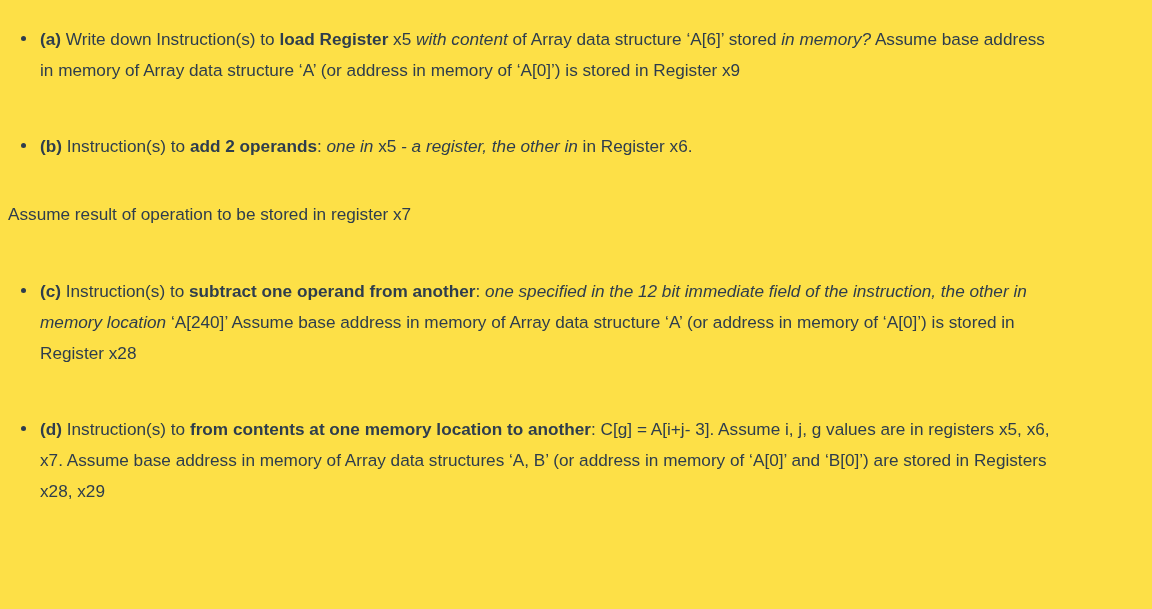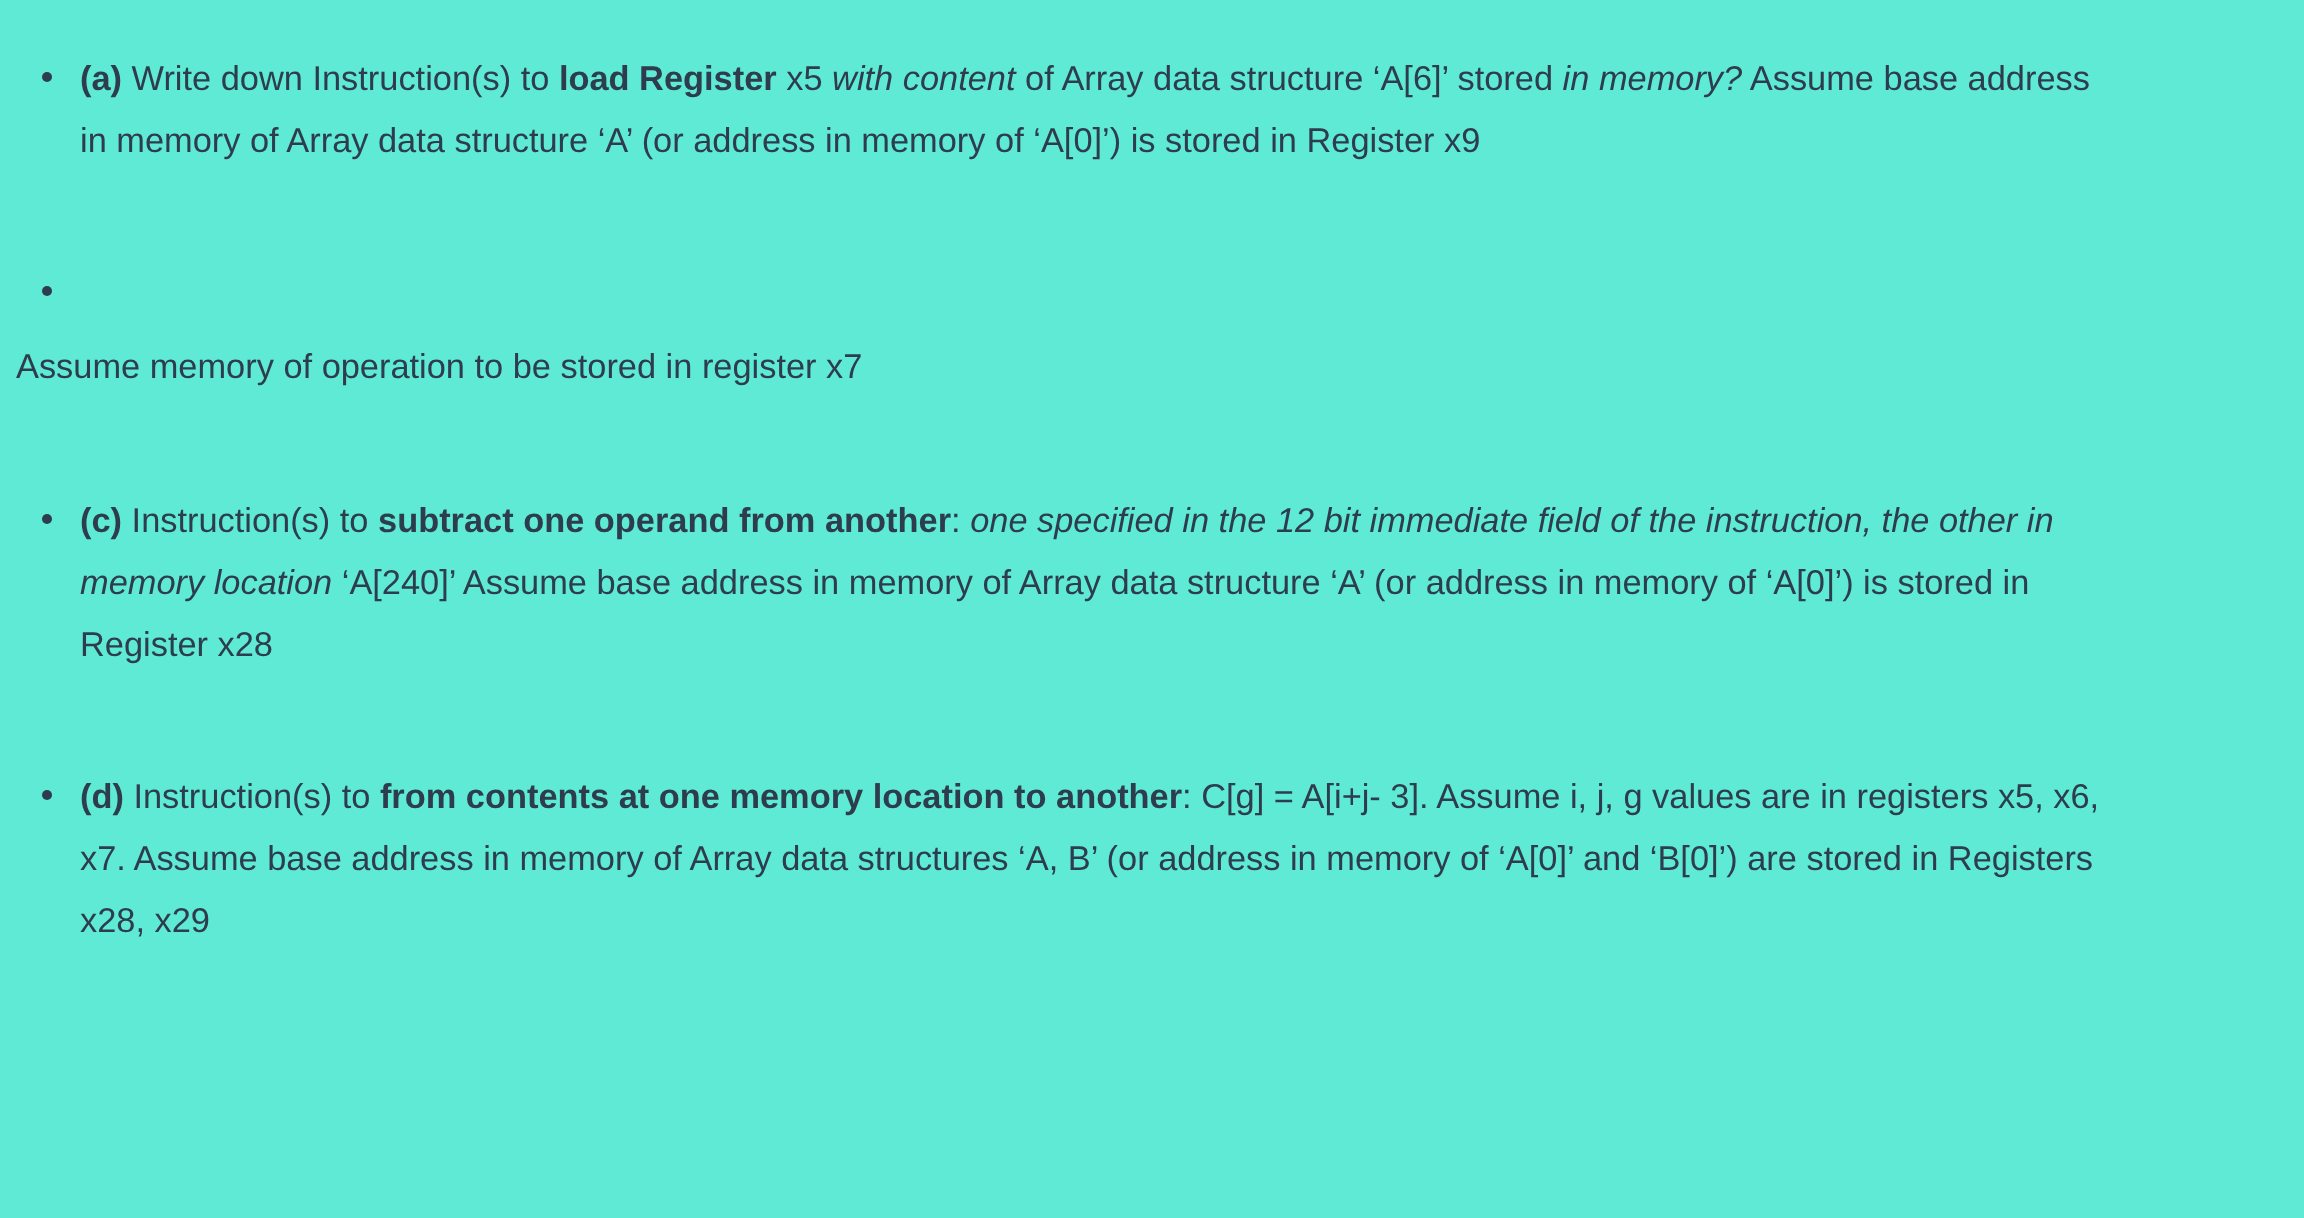--- a/index.html
+++ b/index.html
@@ -12,21 +12,21 @@
     height: 609px;
     font-family: "Liberation Sans", sans-serif;
     color: #2e3d4d;
     -webkit-font-smoothing: antialiased;
     overflow: hidden;
   }
   .page {
     position: relative;
     width: 1152px;
     height: 609px;
-    background: #5eead4;
+    background: #fde047;
     box-sizing: border-box;
     padding: 0;
   }
   .qlist {
     list-style: none;
     margin: 0;
     padding: 0;
   }
   .q-item {
     position: relative;
@@ -72,25 +72,26 @@
 
     <li class="q-item">
       <span class="bullet"></span>
       <span class="rich"><b class="seg">(a)</b><span class="seg"> Write down Instruction(s) to </span><b class="seg">load Register</b><span class="seg"> x5 </span><i class="seg">with content</i><span class="seg"> of Array data structure ‘A[6]’ stored </span><i class="seg">in memory?</i><span class="seg"> Assume base address in memory of Array data structure ‘A’ (or address in memory of ‘A[0]’) is stored in Register x9</span></span>
     </li>
 
     <div class="spacer-md"></div>
 
     <li class="q-item">
       <span class="bullet"></span>
+      <span class="rich"><b class="seg">(b)</b><span class="seg"> Instruction(s) to </span><b class="seg">add 2 operands</b><span class="seg">: </span><i class="seg">one in </i><span class="seg">x5</span><i class="seg"> - a register, the other in</i><span class="seg"> in Register x6.</span></span>
     </li>
 
     <div class="spacer-sm"></div>
 
-    <div class="note-line">Assume memory of operation to be stored in register x7</div>
+    <div class="note-line">Assume result of operation to be stored in register x7</div>
 
     <div class="spacer-lg"></div>
 
     <li class="q-item">
       <span class="bullet"></span>
       <span class="rich"><b class="seg">(c)</b><span class="seg"> Instruction(s) to </span><b class="seg">subtract one operand from another</b><span class="seg">: </span><i class="seg">one specified in the 12 bit immediate field of the instruction, the other in memory location </i><span class="seg">‘A[240]’ Assume base address in memory of Array data structure ‘A’ (or address in memory of ‘A[0]’) is stored in Register x28</span></span>
     </li>
 
     <div class="spacer-md"></div>
 

